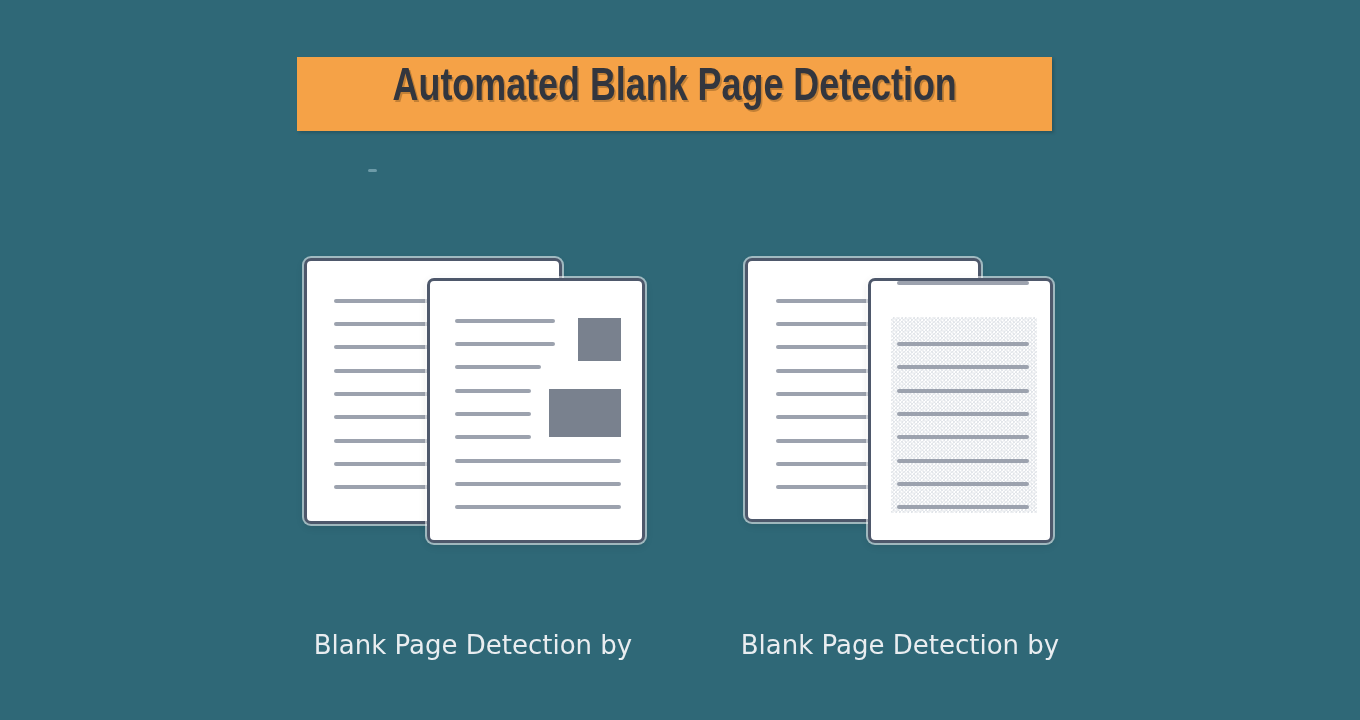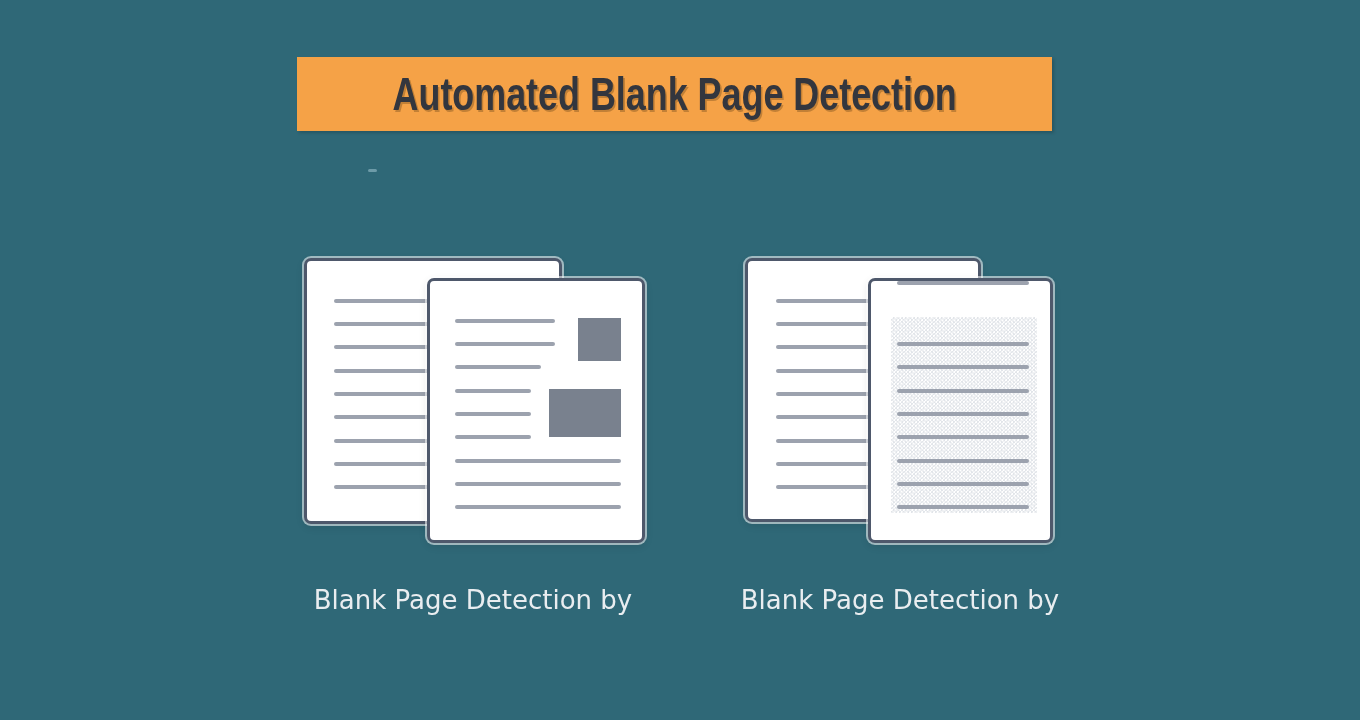--- a/index.html
+++ b/index.html
@@ -15,21 +15,21 @@
     overflow: hidden;
   }
 
   
   .banner {
     position: absolute;
     left: 297px; top: 57px;
     width: 755px; height: 74px;
     background: #F5A247;
     display: flex;
-    align-items: center;
+    align-items: flex-start;
     justify-content: center;
     box-shadow: 2px 2px 3px rgba(0,0,0,0.18);
   }
   .banner-title {
     font-family: "Liberation Sans", sans-serif;
     font-weight: bold;
     font-size: 46px;
     letter-spacing: 0px;
     color: #33363E;
     white-space: nowrap;
@@ -103,21 +103,21 @@
     top: 580px;
     width: 400px;
     text-align: center;
     color: #E9EDF0;
     font-size: 26px;
     line-height: 41px;
     font-weight: 400;
   }
   .caption-1 { left: 273px; }
   .caption-2 { left: 700px; }
-  .caption span { display: block; }
+  .caption span { display: block; margin-top: 45px; }
 
   
   .speck {
     position: absolute;
     left: 368px; top: 169px;
     width: 9px; height: 3px;
     border-radius: 2px;
     background: rgba(160,196,210,0.55);
   }
 </style>

